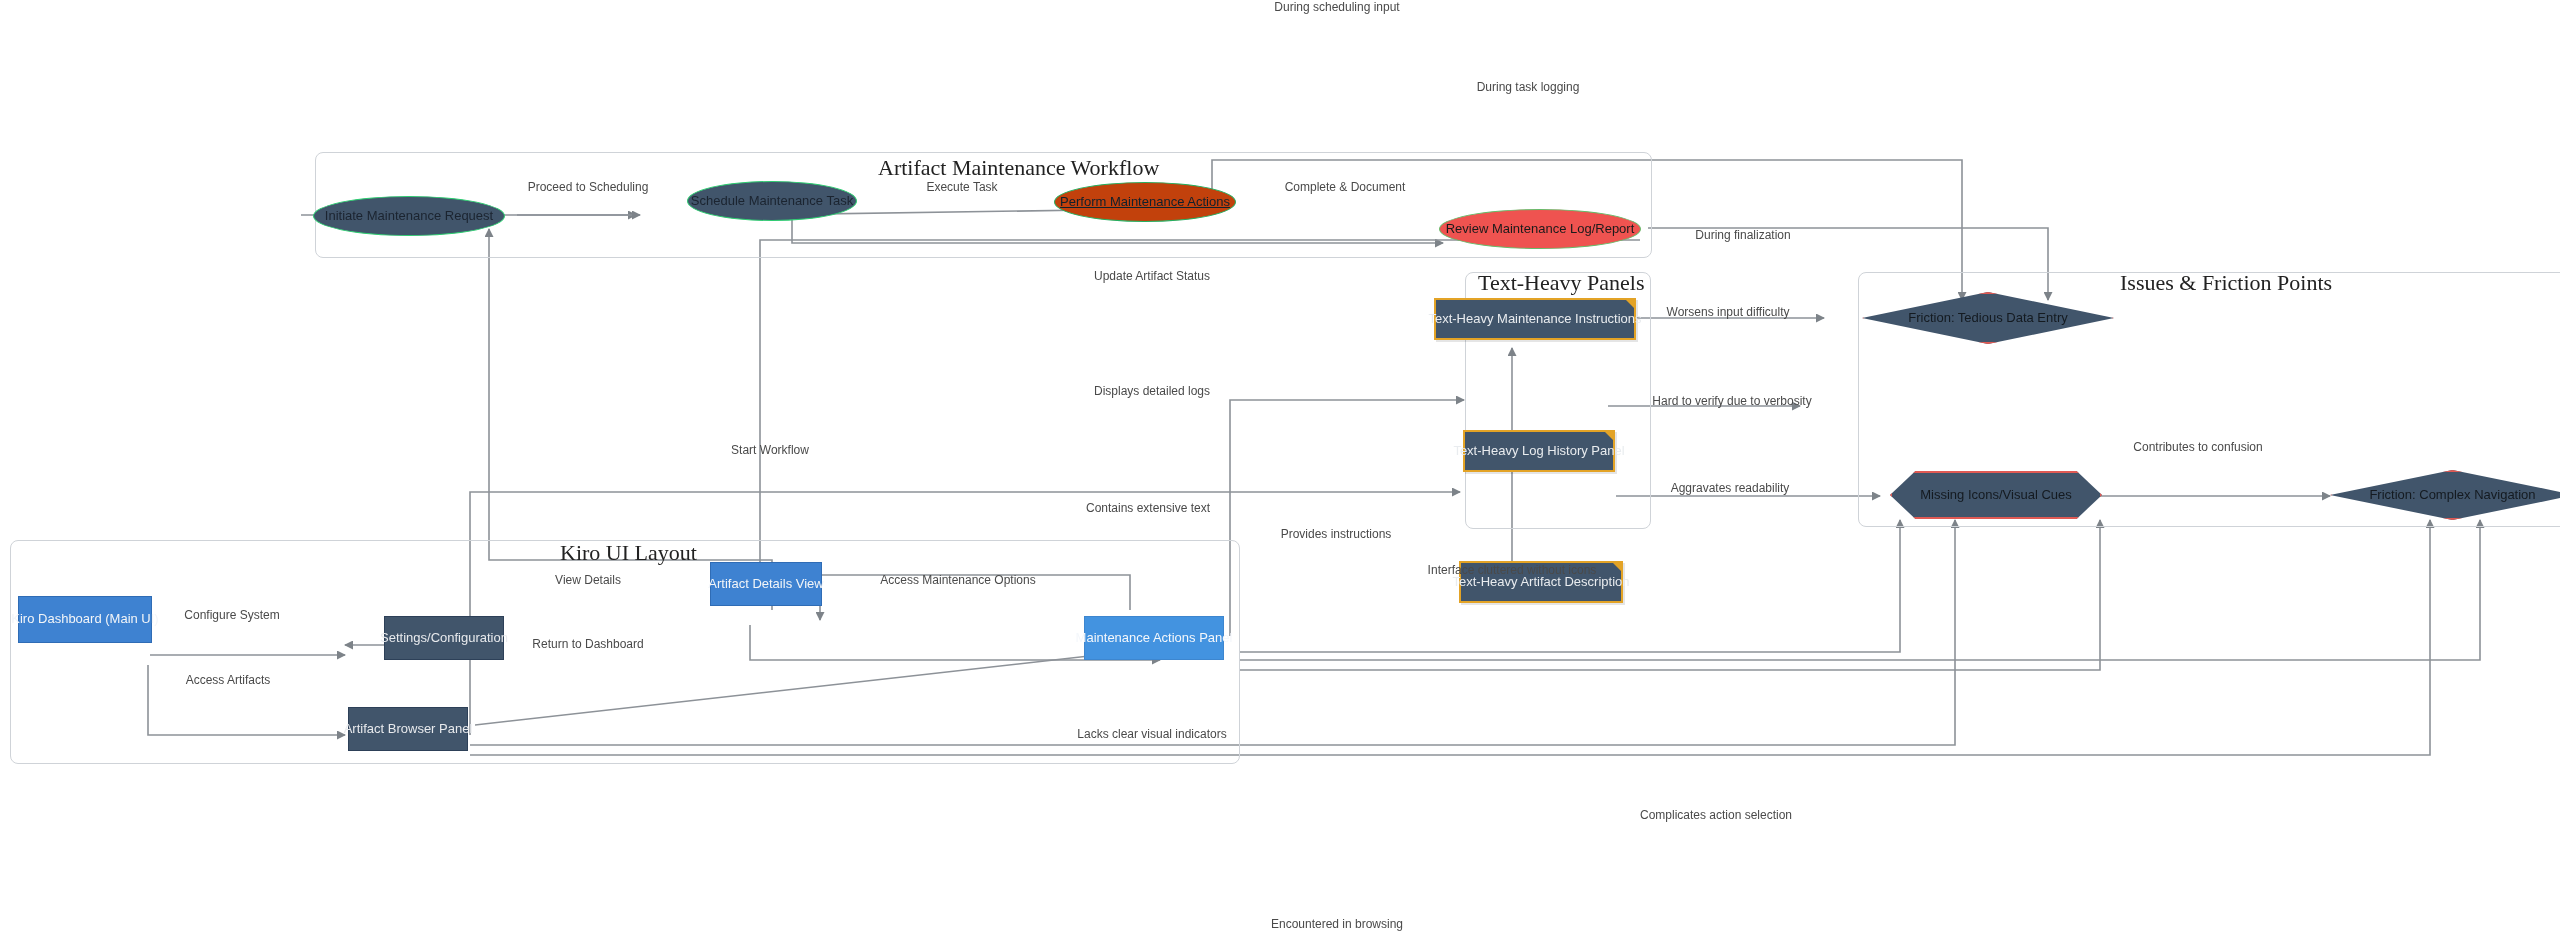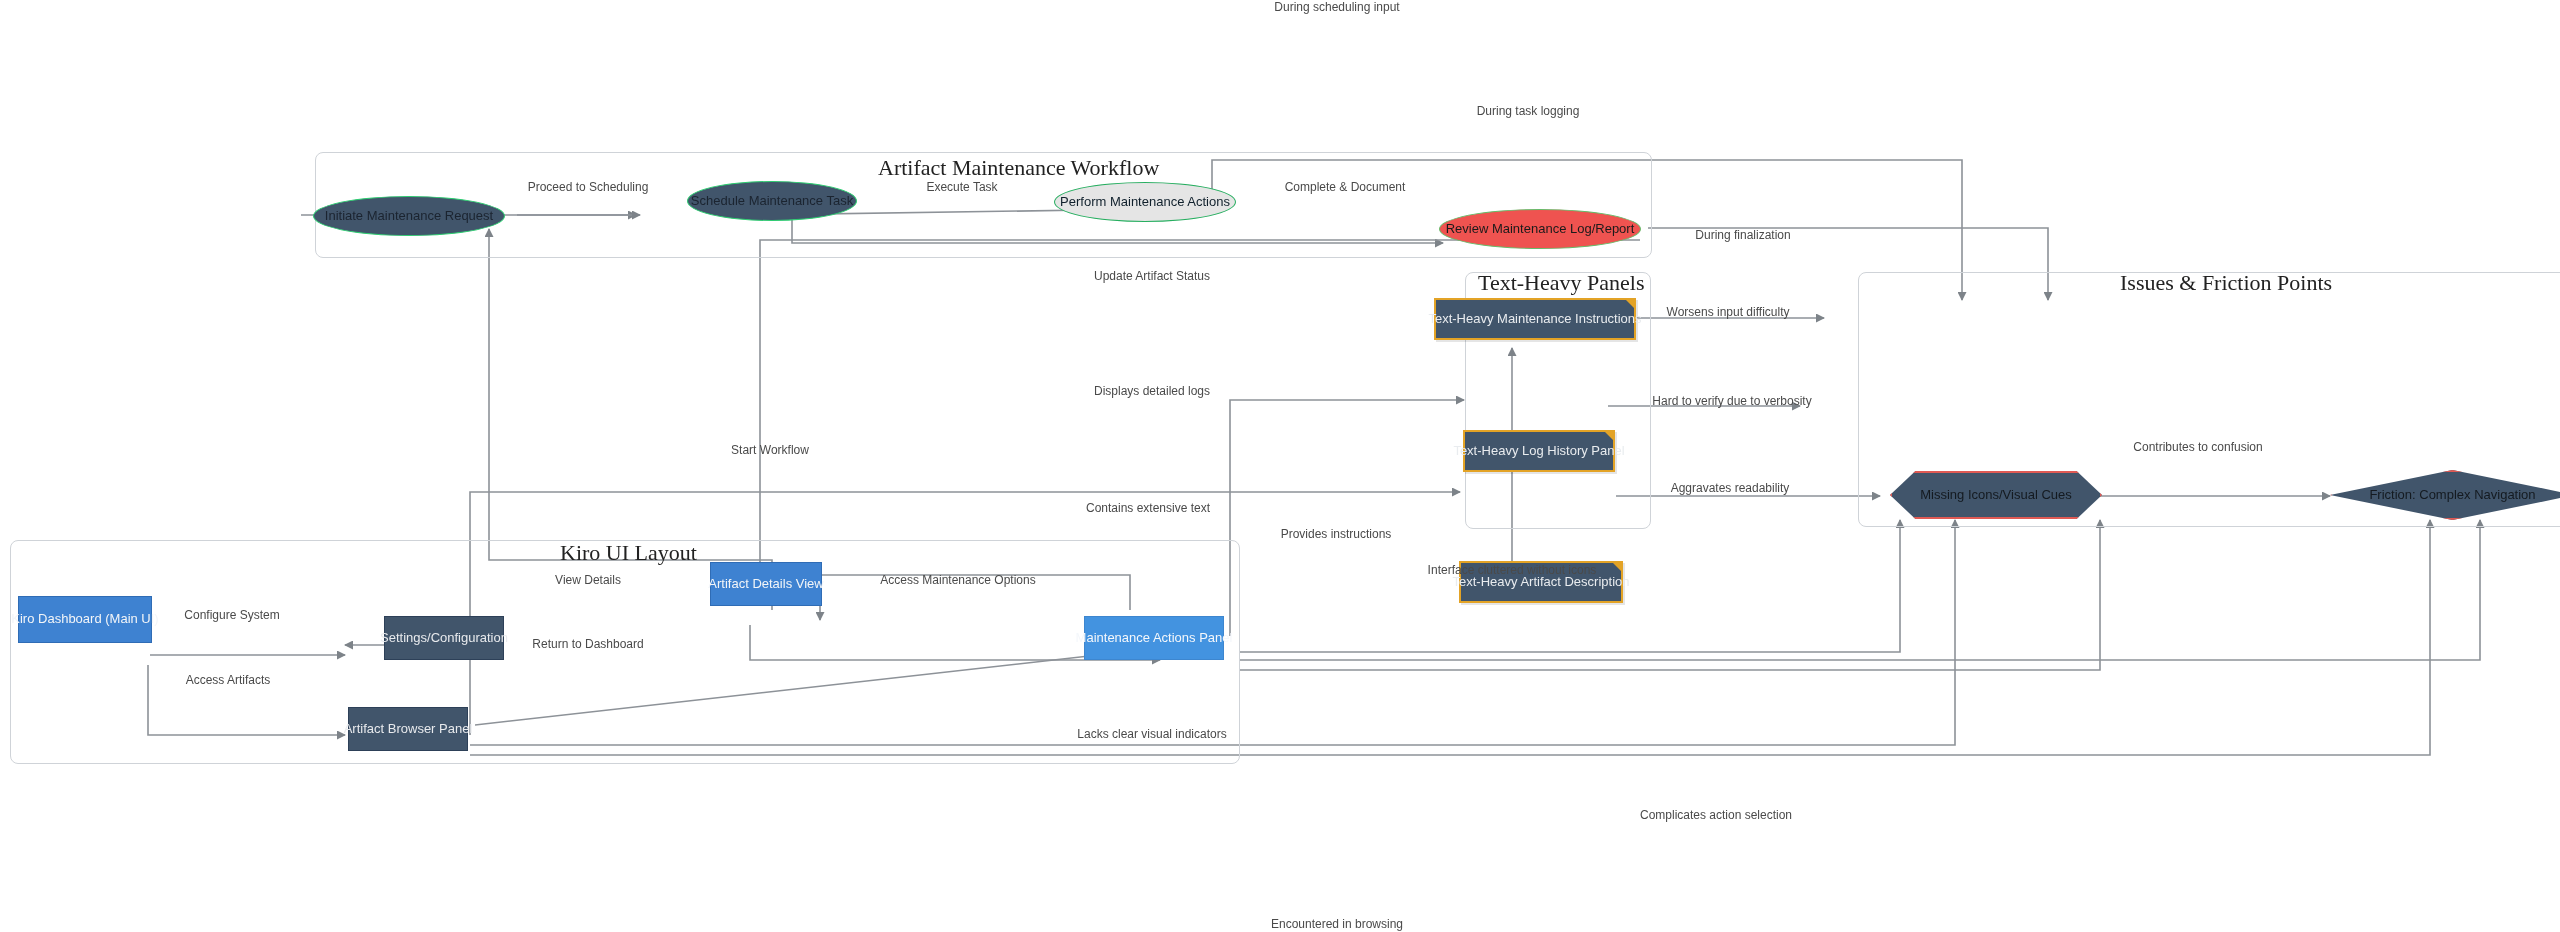--- a/index.html
+++ b/index.html
@@ -10,21 +10,21 @@
 
   .cluster{position:absolute;border:1px solid #cfd3d8;border-radius:8px;background:transparent;}
   .cluster-title{position:absolute;font-family:"Liberation Serif",serif;font-size:22px;
                  color:#222;white-space:nowrap;}
 
   .node{position:absolute;display:flex;align-items:center;justify-content:center;
         text-align:center;white-space:nowrap;font-size:13px;line-height:1.1;}
 
   .ell{border-radius:50%;}
   .ell-dark{background:#41556b;border:1.5px solid #2ecc71;color:#1b2430;}
-  .ell-blue{background:#e5e5e5;border:1.5px solid #27ae60;color:#10202c;}
+  .ell-blue{background:#c2410c;border:1.5px solid #27ae60;color:#10202c;text-decoration:underline;}
   .ell-red{background:#ef5350;border:1.5px solid #66bb6a;color:#1b1b1b;}
 
   .rect-navy{background:#41556b;border:1.5px solid #2d4058;color:#e8eaed;}
   .rect-blue{background:#3e82d1;border:1.5px solid #2f6cb5;color:#f2f5f8;}
   .rect-lblue{background:#4393e0;border:1.5px solid #3d86cf;color:#f4f7fb;}
 
   .note{background:#41556b;border:2px solid #e3a326;color:#e9ecef;
         box-shadow:2px 2px 0 rgba(0,0,0,.10);position:relative;}
   .note .dogear{position:absolute;right:-2px;top:-2px;width:12px;height:12px;
                 background:#e3a326;clip-path:polygon(100% 0,0 0,100% 100%);}
@@ -122,20 +122,24 @@
   <div class="node note" style="left:1463px;top:388px;width:148px;height:38px;">
     <span class="dogear"></span>
     <span>Text-Heavy Log History Panel</span>
   </div>
 
   <div class="node note" style="left:1459px;top:477px;width:160px;height:38px;">
     <span class="dogear"></span>
     <span>Text-Heavy Artifact Description</span>
   </div>
 
+  <div class="node diamond" style="left:1862px;top:292px;width:252px;height:52px;">
+    <span class="dshape"></span>
+    <span class="dtext">Friction: Tedious Data Entry</span>
+  </div>
 
 
   <div class="node diamond hexish" style="left:1890px;top:471px;width:212px;height:48px;">
     <span class="dshape"></span>
     <span class="dtext">Missing Icons/Visual Cues</span>
   </div>
 
   <div class="node diamond" style="left:2330px;top:470px;width:245px;height:50px;">
     <span class="dshape"></span>
     <span class="dtext">Friction: Complex Navigation</span>
@@ -146,21 +150,21 @@
   <div class="node rect-navy" style="left:348px;top:616px;width:118px;height:42px;margin-left:36px;">Settings/Configuration</div>
 
   <div class="node rect-navy" style="left:348px;top:707px;width:118px;height:42px;">Artifact Browser Panel</div>
 
   <div class="node rect-blue" style="left:710px;top:562px;width:110px;height:42px;">Artifact Details View</div>
 
   <div class="node rect-lblue" style="left:1084px;top:616px;width:138px;height:42px;">Maintenance Actions Panel</div>
 
   <div class="elabel" style="left:1337px;top:0px;">During scheduling input</div>
 
-  <div class="elabel" style="left:1528px;top:104px;">During task logging</div>
+  <div class="elabel" style="left:1528px;top:80px;">During task logging</div>
 
   <div class="elabel" style="left:588px;top:180px;">Proceed to Scheduling</div>
 
   <div class="elabel" style="left:962px;top:180px;">Execute Task</div>
 
   <div class="elabel" style="left:1345px;top:180px;">Complete &amp; Document</div>
 
   <div class="elabel" style="left:1743px;top:228px;">During finalization</div>
 
   <div class="elabel" style="left:1152px;top:269px;">Update Artifact Status</div>

